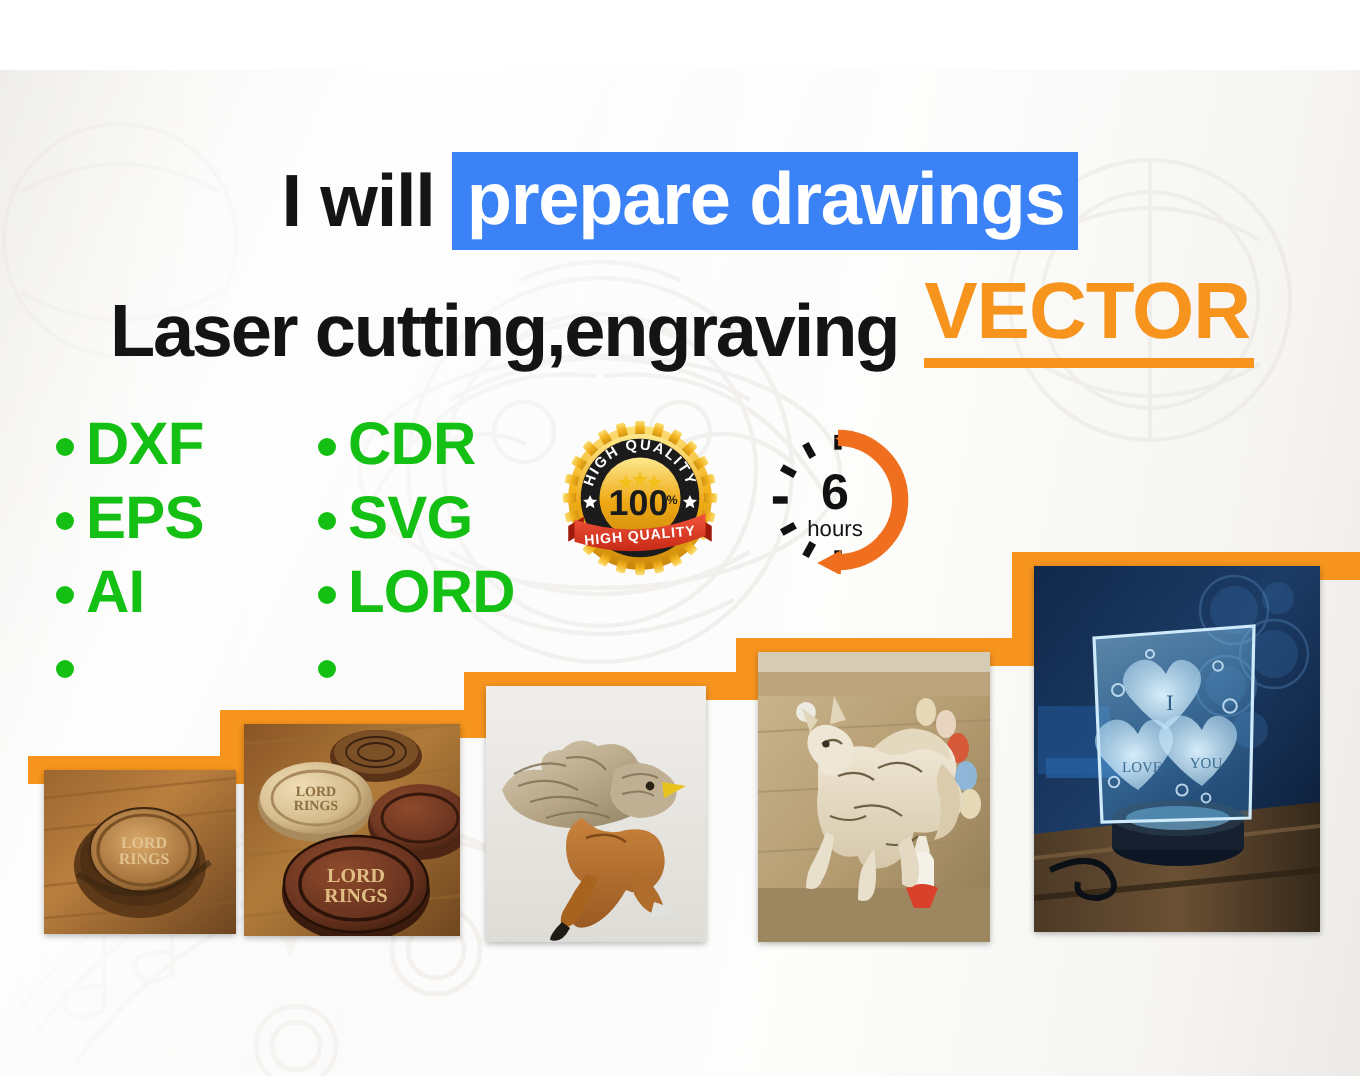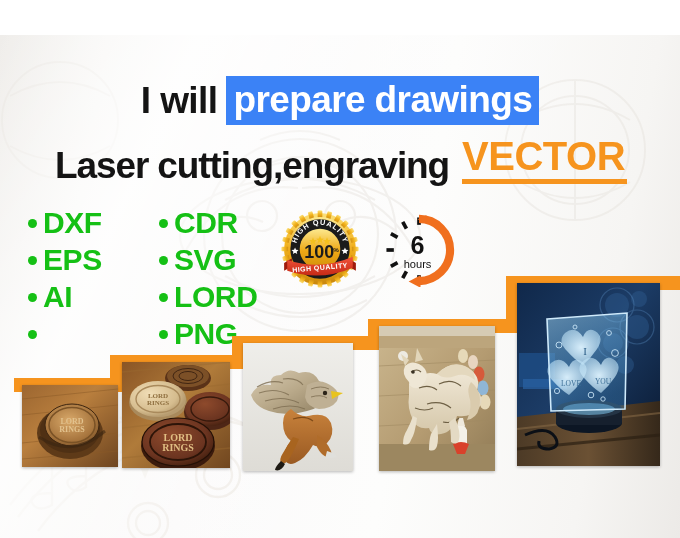--- a/index.html
+++ b/index.html
@@ -187,21 +187,20 @@
       <div class="fmt-item">
         <span class="fmt-dot"></span>
         <span class="fmt-txt">SVG</span>
       </div>
       <div class="fmt-item">
         <span class="fmt-dot"></span>
         <span class="fmt-txt">LORD</span>
       </div>
       <div class="fmt-item">
         <span class="fmt-dot"></span>
-        <span class="fmt-txt">PNG</span>
       </div>
     </div>
   </div>
 
   <svg class="badge-quality" viewBox="0 0 100 100">
     <defs>
       <linearGradient id="gold" x1="0" y1="0" x2="0" y2="1">
         <stop offset="0%" stop-color="#FBE07A"></stop>
         <stop offset="45%" stop-color="#F2B21C"></stop>
         <stop offset="100%" stop-color="#C9870C"></stop>

